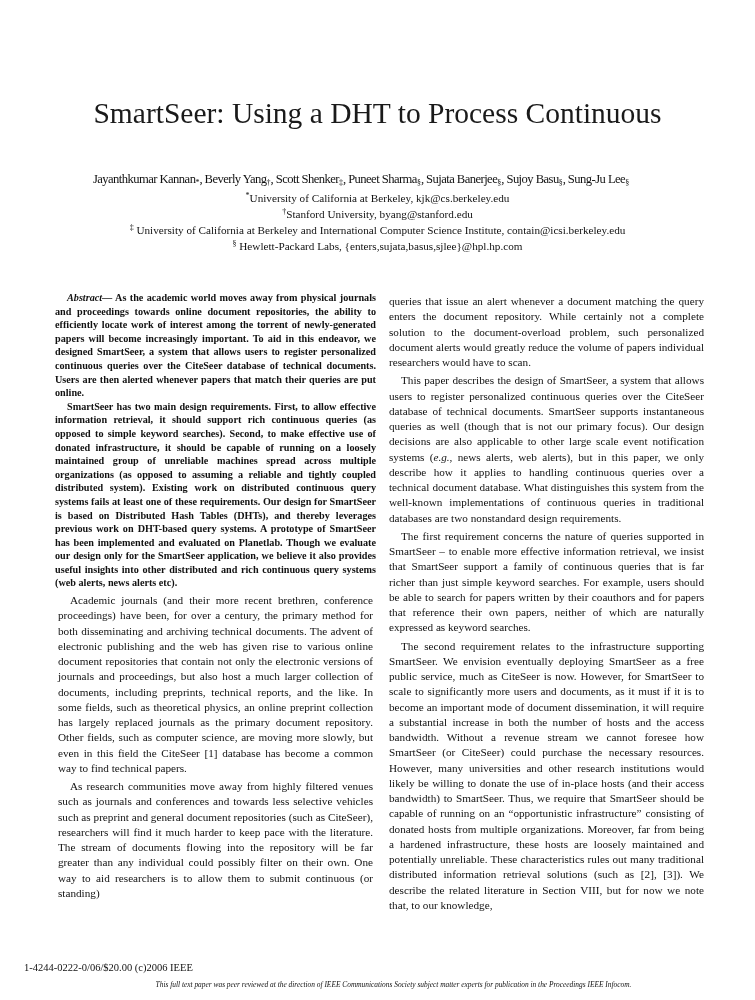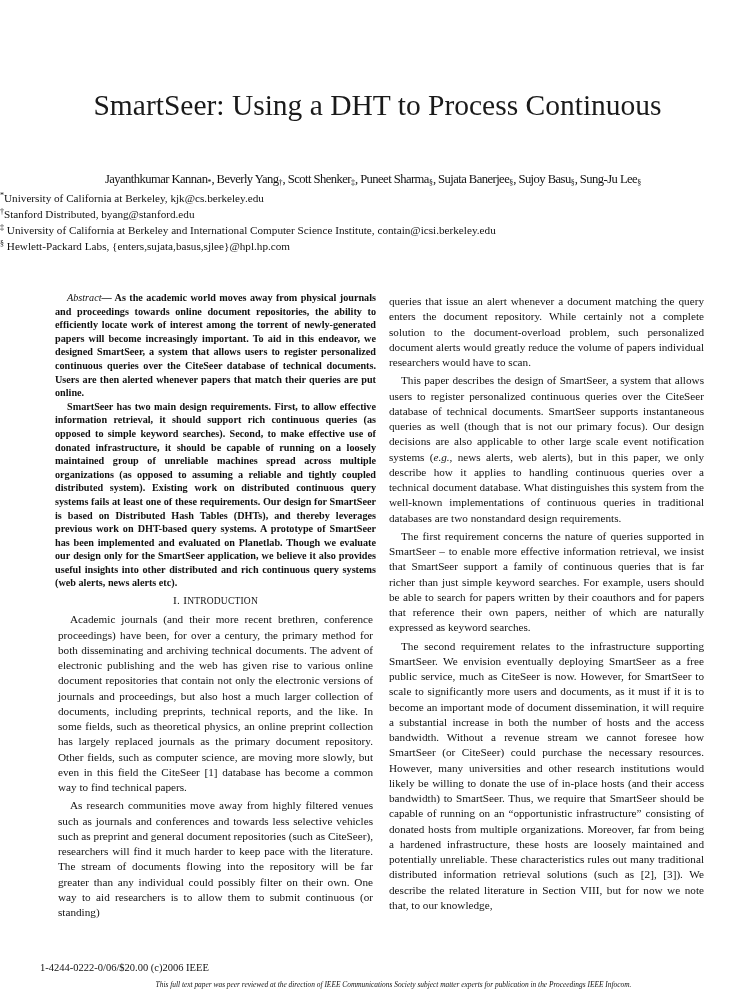--- a/index.html
+++ b/index.html
@@ -1,62 +1,61 @@
 <!DOCTYPE html>
 <html><head>
 <meta charset="utf-8">
 <style>
   html, body { margin: 0; padding: 0; background: #ffffff; }
   body { width: 755px; height: 1000px; position: relative; overflow: hidden; color: #111; font-family: "Liberation Serif", "DejaVu Serif", serif; }
-  .title { position: absolute; left: 0; top: 88px; width: 755px; text-align: center; font-size: 29.5px; line-height: 35px; color: #1a1a1a; }
+  .title { position: absolute; left: 0; top: 96px; width: 755px; text-align: center; font-size: 29.5px; line-height: 35px; color: #1a1a1a; }
   .title div { white-space: nowrap; }
-  .authors { position: absolute; left: 0; top: 172px; width: 722px; text-align: center; font-size: 12.6px; line-height: 15px; letter-spacing: -0.55px; white-space: nowrap; padding-left: 12px; }
+  .authors { position: absolute; left: 0; top: 172px; width: 722px; text-align: center; font-size: 12.6px; line-height: 15px; letter-spacing: -0.55px; white-space: nowrap; }
   .authors sub { font-size: 8px; vertical-align: -2px; letter-spacing: 0; }
-  .affil { position: absolute; left: 0; width: 755px; font-size: 11.2px; line-height: 14px; white-space: nowrap; font-family: Liberation Serif, serif; }
+  .affil { position: absolute; left: 0; width: 755px; text-align: center; font-size: 11.2px; line-height: 14px; white-space: nowrap; font-family: Liberation Serif, serif; }
   .affil sup { font-size: 8px; vertical-align: 4px; }
   .col { position: absolute; top: 291px; width: 321px; font-size: 11.2px; line-height: 15.25px; text-align: justify; }
   .col p { margin: 3px; text-indent: 12px; }
   .col-left { left: 55px; }
   .col-right { left: 386px; }
   .abstract { font-weight: bold; font-size: 10.2px; line-height: 13.6px; }
   .abstract p { margin: 0; text-indent: 12px; }
-  .abstract .label { font-style: italic; font-weight: normal; }
+  .abstract .label { font-style: italic; font-weight: bold; }
   .section-head { text-align: center; font-size: 11.4px; margin: 7px 0 4px 0; text-indent: 0 !important; letter-spacing: 0.2px; }
   .section-head .sc { font-size: 9.5px; }
-  .footer-id { position: absolute; left: 40px; top: 962px; font-size: 10.5px; }
+  .footer-id { position: absolute; left: 24px; top: 962px; font-size: 10.5px; }
   .footer-note { position: absolute; left: 0; top: 980px; width: 755px; text-align: center; font-size: 7.4px; font-style: italic; padding-left: 16px; }
 </style>
 </head>
 <body>
 
 <div class="title">
   <div>SmartSeer: Using a DHT to Process Continuous</div>
 </div>
 
 <div class="authors">
   <span>Jayanthkumar Kannan</span><sub>*</sub>,
   <span>Beverly Yang</span><sub>†</sub>,
   <span>Scott Shenker</span><sub>‡</sub>,
   <span>Puneet Sharma</span><sub>§</sub>,
   <span>Sujata Banerjee</span><sub>§</sub>,
   <span>Sujoy Basu</span><sub>§</sub>,
   <span>Sung-Ju Lee</span><sub>§</sub>
 </div>
 
 <div class="affil" style="top:189px"><sup>*</sup><span>University of California at Berkeley, kjk@cs.berkeley.edu</span></div>
-<div class="affil" style="top:205px"><sup>†</sup><span>Stanford Distributed, byang@stanford.edu</span></div>
+<div class="affil" style="top:205px"><sup>†</sup><span>Stanford University, byang@stanford.edu</span></div>
 <div class="affil" style="top:221px"><sup>‡</sup><span> University of California at Berkeley and International Computer Science Institute, contain@icsi.berkeley.edu</span></div>
 <div class="affil" style="top:237px"><sup>§</sup><span> Hewlett-Packard Labs, {enters,sujata,basus,sjlee}@hpl.hp.com</span></div>
 
 <div class="col col-left">
   <div class="abstract">
     <p><span class="label">Abstract</span><span>— </span><span>As the academic world moves away from physical journals and proceedings towards online document repositories, the ability to efficiently locate work of interest among the torrent of newly-generated papers will become increasingly important. To aid in this endeavor, we designed SmartSeer, a system that allows users to register personalized continuous queries over the CiteSeer database of technical documents. Users are then alerted whenever papers that match their queries are put online.</span></p>
     <p>SmartSeer has two main design requirements. First, to allow effective information retrieval, it should support rich continuous queries (as opposed to simple keyword searches). Second, to make effective use of donated infrastructure, it should be capable of running on a loosely maintained group of unreliable machines spread across multiple organizations (as opposed to assuming a reliable and tightly coupled distributed system). Existing work on distributed continuous query systems fails at least one of these requirements. Our design for SmartSeer is based on Distributed Hash Tables (DHTs), and thereby leverages previous work on DHT-based query systems. A prototype of SmartSeer has been implemented and evaluated on Planetlab. Though we evaluate our design only for the SmartSeer application, we believe it also provides useful insights into other distributed and rich continuous query systems (web alerts, news alerts etc).</p>
   </div>
-  <p class="section-head"><span>I. </span><span>I</span><span class="sc">NTRODUCTION</span></p>
   <p>Academic journals (and their more recent brethren, conference proceedings) have been, for over a century, the primary method for both disseminating and archiving technical documents. The advent of electronic publishing and the web has given rise to various online document repositories that contain not only the electronic versions of journals and proceedings, but also host a much larger collection of documents, including preprints, technical reports, and the like. In some fields, such as theoretical physics, an online preprint collection has largely replaced journals as the primary document repository. Other fields, such as computer science, are moving more slowly, but even in this field the CiteSeer [1] database has become a common way to find technical papers.</p>
   <p>As research communities move away from highly filtered venues such as journals and conferences and towards less selective vehicles such as preprint and general document repositories (such as CiteSeer), researchers will find it much harder to keep pace with the literature. The stream of documents flowing into the repository will be far greater than any individual could possibly filter on their own. One way to aid researchers is to allow them to submit continuous (or standing)</p>
 </div>
 
 <div class="col col-right">
   <p style="text-indent:0">queries that issue an alert whenever a document matching the query enters the document repository. While certainly not a complete solution to the document-overload problem, such personalized document alerts would greatly reduce the volume of papers individual researchers would have to scan.</p>
   <p><span>This paper describes the design of SmartSeer, a system that allows users to register personalized continuous queries over the CiteSeer database of technical documents. SmartSeer supports instantaneous queries as well (though that is not our primary focus). Our design decisions are also applicable to other large scale event notification systems (</span><i>e.g.</i><span>, news alerts, web alerts), but in this paper, we only describe how it applies to handling continuous queries over a technical document database. What distinguishes this system from the well-known implementations of continuous queries in traditional databases are two nonstandard design requirements.</span></p>
   <p>The first requirement concerns the nature of queries supported in SmartSeer – to enable more effective information retrieval, we insist that SmartSeer support a family of continuous queries that is far richer than just simple keyword searches. For example, users should be able to search for papers written by their coauthors and for papers that reference their own papers, neither of which are naturally expressed as keyword searches.</p>
   <p>The second requirement relates to the infrastructure supporting SmartSeer. We envision eventually deploying SmartSeer as a free public service, much as CiteSeer is now. However, for SmartSeer to scale to significantly more users and documents, as it must if it is to become an important mode of document dissemination, it will require a substantial increase in both the number of hosts and the access bandwidth. Without a revenue stream we cannot foresee how SmartSeer (or CiteSeer) could purchase the necessary resources. However, many universities and other research institutions would likely be willing to donate the use of in-place hosts (and their access bandwidth) to SmartSeer. Thus, we require that SmartSeer should be capable of running on an “opportunistic infrastructure” consisting of donated hosts from multiple organizations. Moreover, far from being a hardened infrastructure, these hosts are loosely maintained and potentially unreliable. These characteristics rules out many traditional distributed information retrieval solutions (such as [2], [3]). We describe the related literature in Section VIII, but for now we note that, to our knowledge,</p>
 </div>

